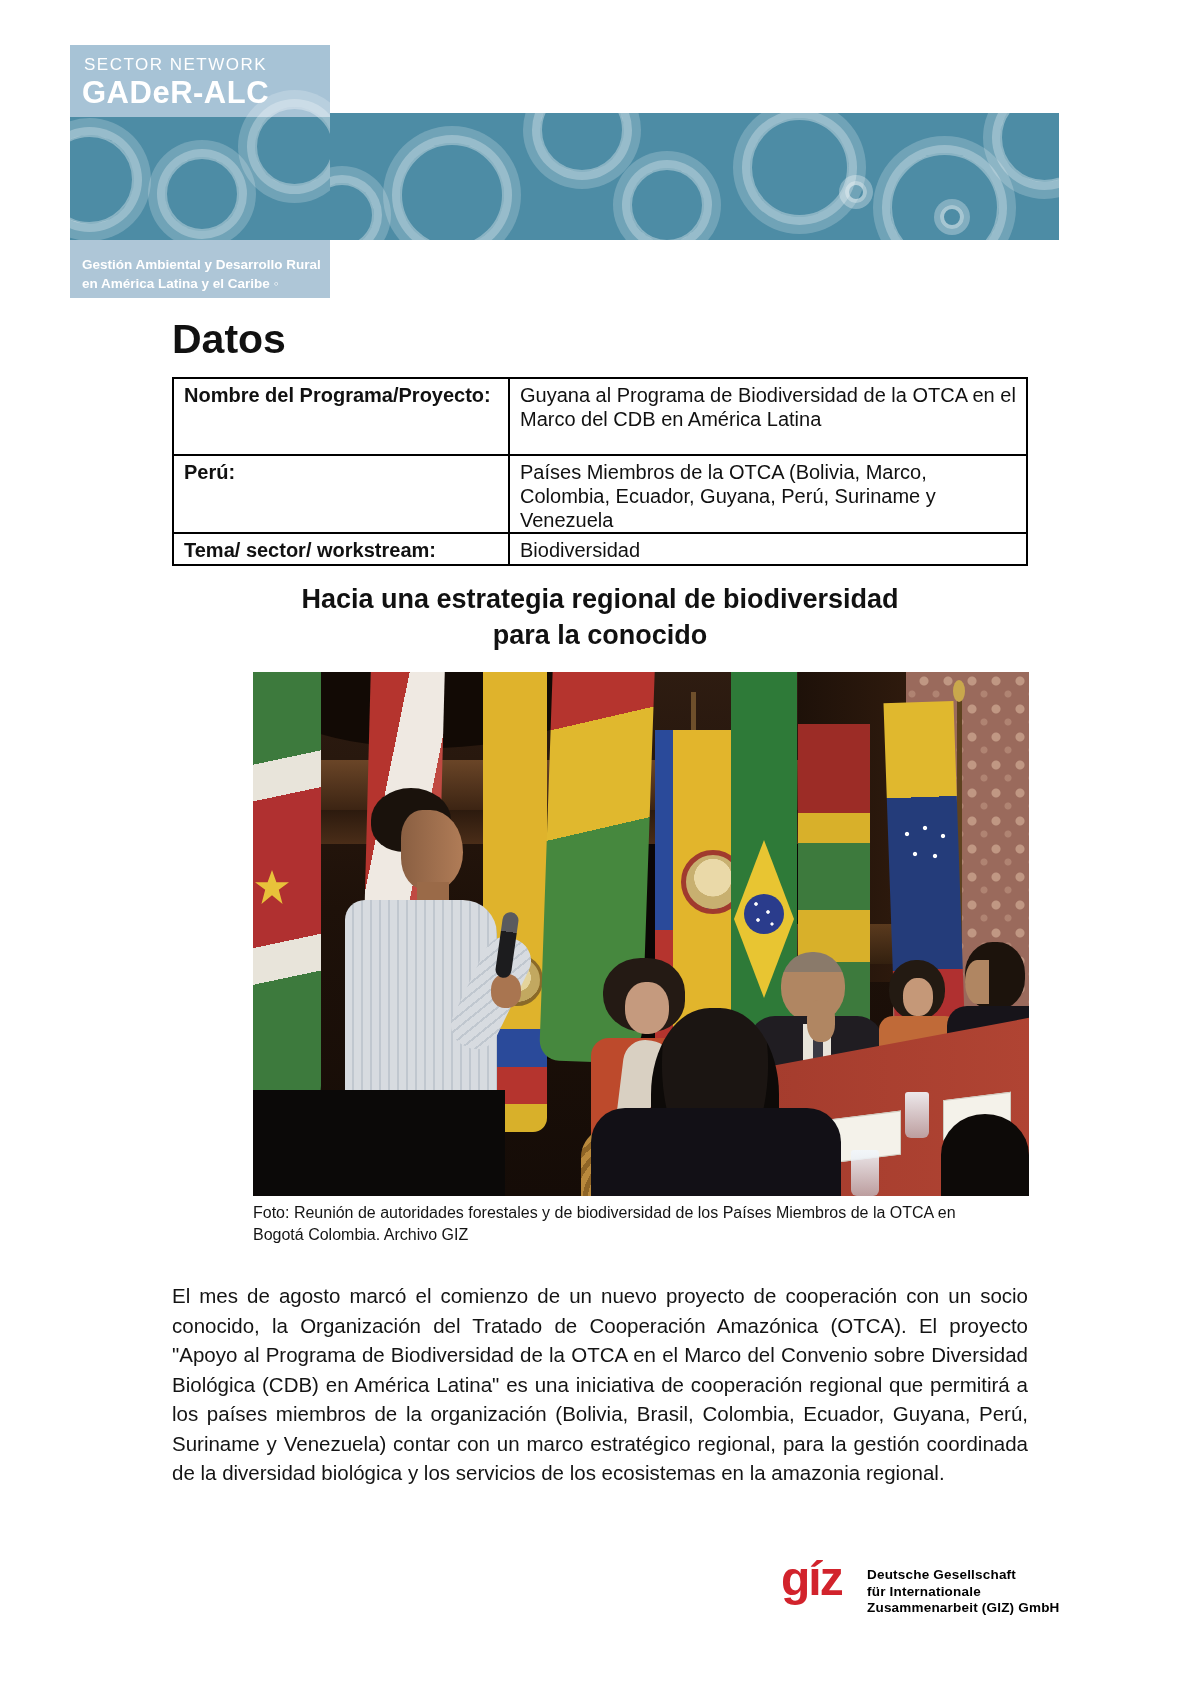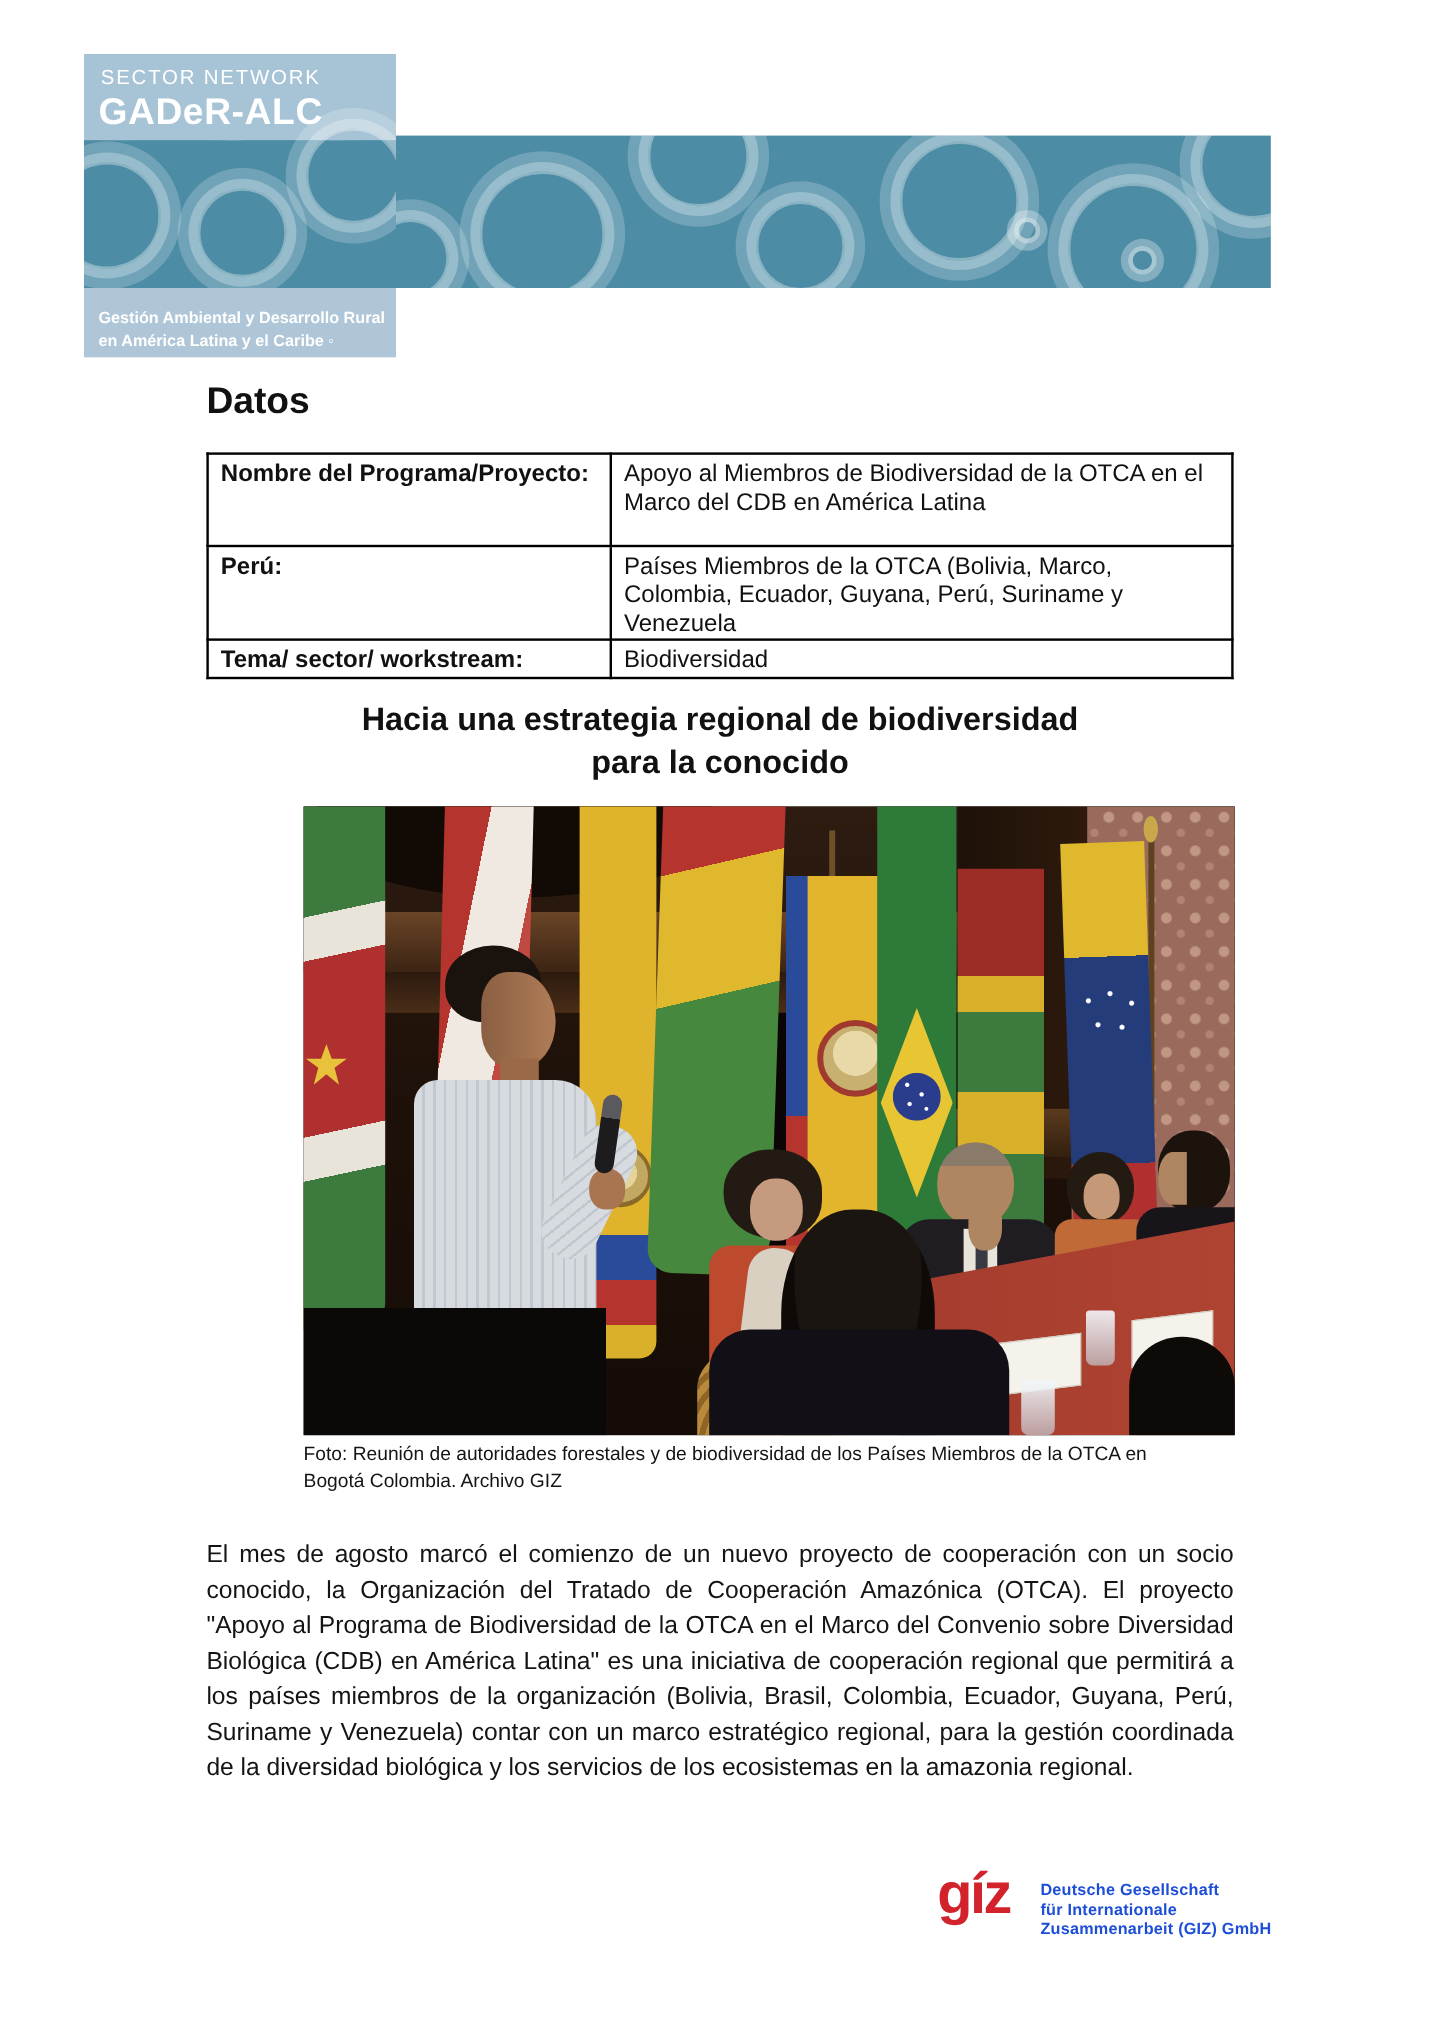--- a/index.html
+++ b/index.html
@@ -15,21 +15,21 @@
   .sector{position:absolute;left:14px;top:10px;font-size:17px;letter-spacing:1.5px;color:#fff;font-weight:500;}
   .gader{position:absolute;left:12px;top:30px;font-size:31px;font-weight:bold;color:#fff;letter-spacing:.5px;}
   .tagline{position:absolute;left:12px;top:210px;font-size:13.5px;font-weight:bold;color:#fff;line-height:19px;}
   .ring{position:absolute;border-radius:50%;border:2px solid rgba(255,255,255,.34);
         box-shadow:0 0 0 6px rgba(255,255,255,0),0 0 0 8px rgba(255,255,255,.28),
                    0 0 0 15px rgba(255,255,255,0),0 0 0 17px rgba(255,255,255,.2);}
   .ringsm{position:absolute;border-radius:50%;border:4px solid rgba(255,255,255,.5);
         box-shadow:0 0 0 4px rgba(255,255,255,0),0 0 0 6px rgba(255,255,255,.3);}
 
   
-  .h1{position:absolute;left:172px;top:316px;font-size:31px;font-weight:bold;}
+  .h1{position:absolute;left:172px;top:316px;font-size:41px;font-weight:bold;}
   table.datos{position:absolute;left:172px;top:377px;width:856px;border-collapse:collapse;table-layout:fixed;}
   table.datos td{border:2px solid #000;vertical-align:top;padding:4px 10px 0 10px;
                  font-size:20px;line-height:24px;}
   td.lbl{font-weight:bold;width:314px;}
 
   
   .title{position:absolute;left:172px;top:581px;width:856px;text-align:center;
          font-size:27px;font-weight:bold;line-height:36px;}
 
   
@@ -81,21 +81,21 @@
       <div>en América Latina y el Caribe ◦</div>
     </div>
   </div>
 
   <div class="h1">Datos</div>
 
   <table class="datos">
     <tbody>
         <tr>
       <td class="lbl" style="height:71px;">Nombre del Programa/Proyecto:</td>
-      <td>Apoyo al Miembros de Biodiversidad de la OTCA en el Marco del CDB en América Latina</td>
+      <td>Guyana al Programa de Biodiversidad de la OTCA en el Marco del CDB en América Latina</td>
     </tr>
     <tr>
       <td class="lbl" style="height:49px;">Perú:</td>
       <td>Países Miembros de la OTCA (Bolivia, Marco, Colombia, Ecuador, Guyana, Perú, Suriname y Venezuela</td>
     </tr>
     <tr>
       <td class="lbl" style="height:26px;">Tema/ sector/ workstream:</td>
       <td>Biodiversidad</td>
     </tr>
   </tbody>
@@ -179,20 +179,20 @@
     <div style="left:0;top:418px;width:252px;height:106px;background:#0b0908;"></div>
     <div style="left:688px;top:442px;width:88px;height:82px;border-radius:50% 50% 0 0;background:#0d0a08;"></div>
   </div>
 
   <div class="caption">Foto: Reunión de autoridades forestales y de biodiversidad de los Países Miembros de la OTCA en Bogotá Colombia. Archivo GIZ</div>
 
   <div class="body">El mes de agosto marcó el comienzo de un nuevo proyecto de cooperación con un socio conocido, la Organización del Tratado de Cooperación Amazónica (OTCA). El proyecto "Apoyo al Programa de Biodiversidad de la OTCA en el Marco del Convenio sobre Diversidad Biológica (CDB) en América Latina" es una iniciativa de cooperación regional que permitirá a los países miembros de la organización (Bolivia, Brasil, Colombia, Ecuador, Guyana, Perú, Suriname y Venezuela) contar con un marco estratégico regional, para la gestión coordinada de la diversidad biológica y los servicios de los ecosistemas en la amazonia regional.</div>
 
   <div>
     <div class="giz-word" style="color:#d2232c;">gíz</div>
-    <div class="giz-text" style="color:#1d4ed8;">
+    <div class="giz-text" style="color:#000000;">
       <div>Deutsche Gesellschaft</div>
       <div>für Internationale</div>
       <div>Zusammenarbeit (GIZ) GmbH</div>
     </div>
   </div>
 
 </div>
 
 </body></html>

